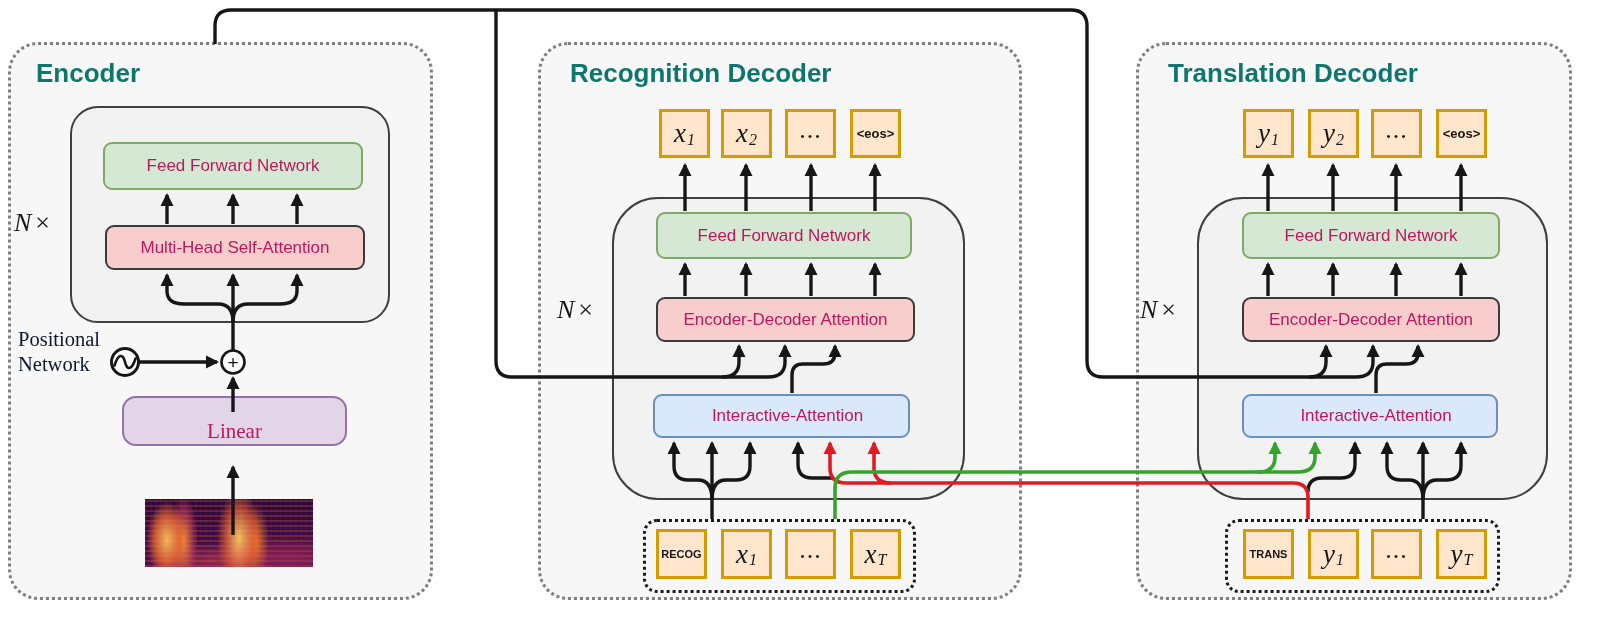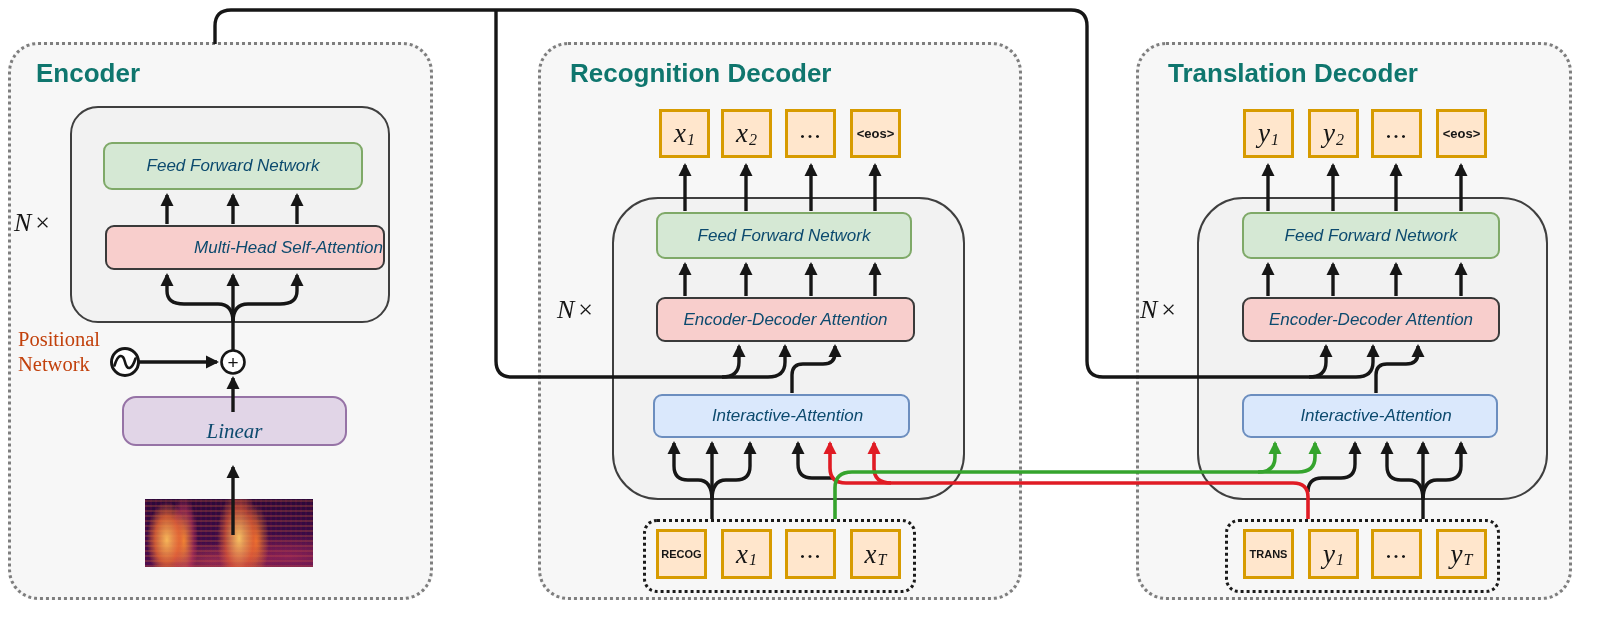--- a/index.html
+++ b/index.html
@@ -12,34 +12,34 @@
     box-sizing:border-box;
   }
   .panel-title{
     position:absolute;font-weight:bold;font-size:26px;color:#0f766e;white-space:nowrap;
   }
   .innerbox{
     position:absolute;background:#f2f2f2;border:2.5px solid #3f3f3f;box-sizing:border-box;
   }
   .block{
     position:absolute;display:flex;align-items:center;justify-content:center;
-    font-size:17px;color:#0c4a6e;border-radius:9px;box-sizing:border-box;white-space:nowrap;font-style:italic;
+    font-size:17px;color:#be185d;border-radius:9px;box-sizing:border-box;white-space:nowrap;
   }
   .ffn{background:#d5e8d4;border:2.5px solid #7fa968;}
   .attn{background:#f8cecc;border:2.5px solid #3a3a3a;}
   .ia{background:#dae8fc;border:2.5px solid #6c8ebf;padding-left:12px;}
   .linear{background:#e1d5e7;border:2.5px solid #9673a6;border-radius:14px;
     font-family:"Liberation Serif",serif;font-size:21px;}
   .nx{
     position:absolute;font-family:"Liberation Serif",serif;font-size:26px;color:#161616;
     white-space:nowrap;
   }
   .nx i{font-style:italic;margin-right:4px;}
   .posenc{
-    position:absolute;font-family:"Liberation Serif",serif;font-size:20.5px;color:#c2410c;
+    position:absolute;font-family:"Liberation Serif",serif;font-size:20.5px;color:#0f172a;
     line-height:1.2;
   }
   .tok{
     position:absolute;width:51px;height:49px;background:#ffe6cc;border:3px solid #d79b00;
     box-sizing:border-box;display:flex;align-items:center;justify-content:center;color:#161616;
   }
   .tok .m{font-family:"Liberation Serif",serif;font-style:italic;font-size:27px;}
   .tok sub{font-family:"Liberation Serif",serif;font-style:italic;font-size:16px;
     transform:translateY(6px);margin-left:1px;}
   .tok .dots{font-family:"Liberation Serif",serif;font-size:26px;letter-spacing:1px;
@@ -72,21 +72,21 @@
 
 <div class="canvas">
 
   <div class="panel" style="left:8px;top:42px;width:425px;height:558px;"></div>
   <div class="panel-title" style="left:36px;top:58px;">Encoder</div>
 
   <div class="innerbox" style="left:70px;top:106px;width:320px;height:217px;border-radius:28px;"></div>
   <div class="block ffn" style="left:103px;top:142px;width:260px;height:48px;">
     <span>Feed Forward Network</span>
   </div>
-  <div class="block attn" style="left:105px;top:225px;width:280px;height:45px;justify-content:flex-end;">
+  <div class="block attn" style="left:105px;top:225px;width:260px;height:45px;">
     <span>Multi-Head Self-Attention</span>
   </div>
   <div class="nx" style="left:14px;top:208px;">
     <i>N</i><span>×</span>
   </div>
   <div class="posenc" style="left:18px;top:327px;">
     <div>Positional</div>
     <div>Network</div>
   </div>
   <div class="block linear" style="left:122px;top:396px;width:225px;height:50px;align-items:flex-end;">

